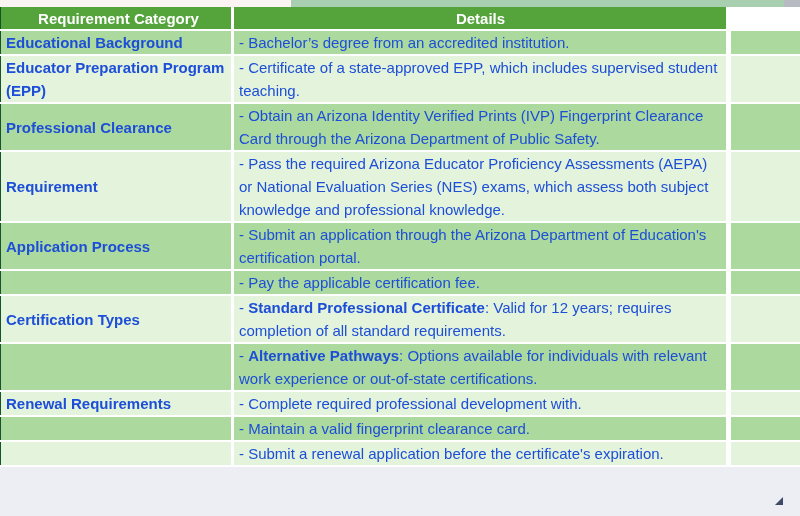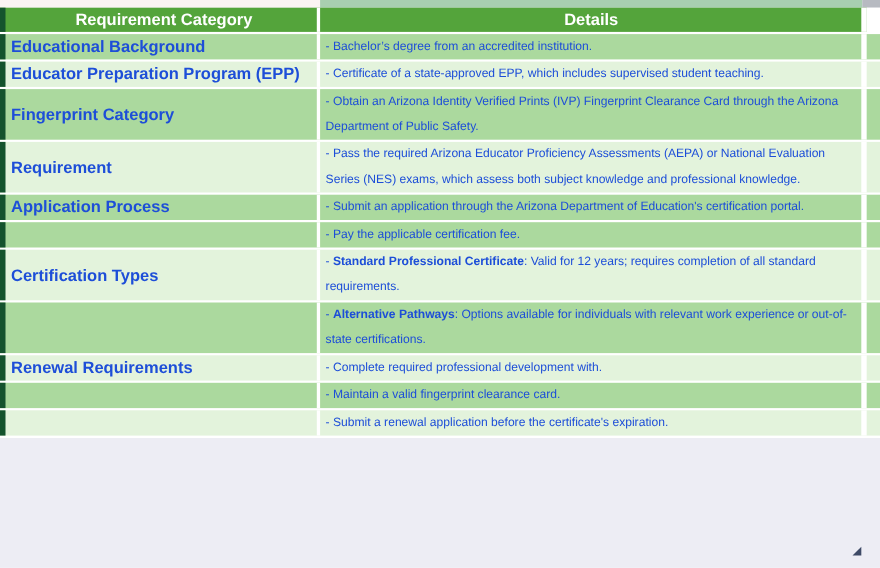--- a/index.html
+++ b/index.html
@@ -19,32 +19,32 @@
   .top-strip { display: flex; height: 7px; width: 800px; }
   .top-strip .ts-left  { width: 291px; background: var(--top-strip-left, #fbf4f3); }
   .top-strip .ts-right { width: 493px; background: var(--top-strip-right, #a8cfb0); }
   .top-strip .ts-corner{ flex: 1; background: #b7bac1; }
 
   
   .tbl { width: 800px; background: #ffffff; }
   .tr { display: flex; width: 800px; background: #ffffff; border-bottom: 2px solid #ffffff; }
   .td { display: flex; align-items: center; line-height: 23px; color: #1d4ed8; }
   .td.cat {
-    width: 291px;
-    border-left: 5px solid #14532d;
+    width: 234px;
+    border-left: 1px solid #14532d;
     border-right: 3px solid #ffffff;
     padding-left: 5px;
     font-weight: bold;
     font-size: 15px;
   }
   .td.det {
     width: 497px;
     border-right: 5px solid #ffffff;
     padding: 0 4px 0 5px;
-    font-size: 11px;
+    font-size: 15px;
     display: block;
     align-content: center;
   }
   .td.sliver { flex: 1; }
   .tr.hdr { height: 24px; }
   .tr.hdr .td {
     justify-content: center;
     text-align: center;
     color: #ffffff;
     font-weight: bold;
@@ -104,21 +104,21 @@
         </div>
         <div class="tr">
           <div class="td cat band-b">
             <span>Educator Preparation Program (EPP)</span>
           </div>
           <div class="td det band-b"><span>- </span><span>Certificate of a state-approved EPP, which includes supervised student teaching.</span></div>
           <div class="td sliver band-b"></div>
         </div>
         <div class="tr">
           <div class="td cat band-a">
-            <span>Fingerprint Category</span>
+            <span>Professional Clearance</span>
           </div>
           <div class="td det band-a"><span>- </span><span>Obtain an Arizona Identity Verified Prints (IVP) Fingerprint Clearance Card through the Arizona Department of Public Safety.</span></div>
           <div class="td sliver band-a"></div>
         </div>
         <div class="tr">
           <div class="td cat band-b">
             <span>Requirement</span>
           </div>
           <div class="td det band-b"><span>- </span><span>Pass the required Arizona Educator Proficiency Assessments (AEPA) or National Evaluation Series (NES) exams, which assess both subject knowledge and professional knowledge.</span></div>
           <div class="td sliver band-b"></div>

